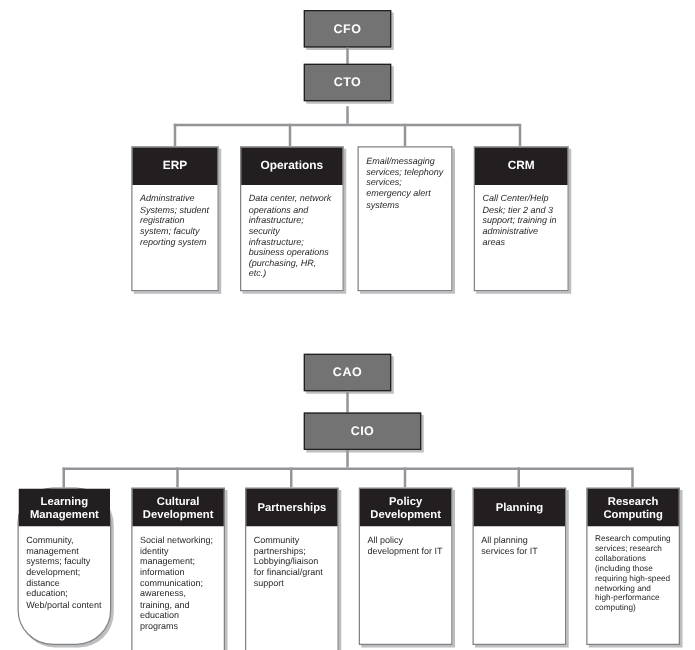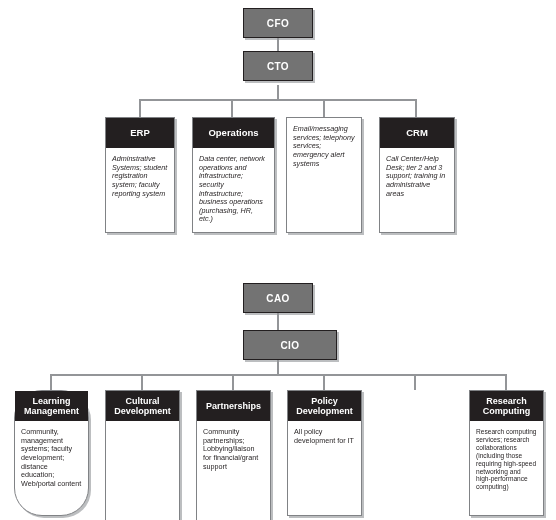--- a/index.html
+++ b/index.html
@@ -178,39 +178,46 @@
     <div class="node-body">Community, management systems; faculty development; distance education; Web/portal content</div>
   </div>
 
   <div class="node unit-bot" style="left:105px; top:115px; width:75px; height:150px;">
     <div class="node-head">
       <span>
         <span>Cultural</span><br>
         <span>Development</span>
       </span>
     </div>
+    <div class="node-body">Social networking; identity management; information communication; awareness, training, and education programs</div>
   </div>
 
   <div class="node unit-bot" style="left:196px; top:115px; width:75px; height:158px;">
     <div class="node-head">
       <span>Partnerships</span>
     </div>
     <div class="node-body">Community partnerships; Lobbying/liaison for financial/grant support</div>
   </div>
 
   <div class="node unit-bot" style="left:287px; top:115px; width:75px; height:126px;">
     <div class="node-head">
       <span>
         <span>Policy</span><br>
         <span>Development</span>
       </span>
     </div>
     <div class="node-body">All policy development for IT</div>
   </div>
 
+  <div class="node unit-bot" style="left:378px; top:115px; width:75px; height:126px;">
+    <div class="node-head">
+      <span>Planning</span>
+    </div>
+    <div class="node-body">All planning services for IT</div>
+  </div>
 
   <div class="node unit-bot narrow" style="left:469px; top:115px; width:75px; height:126px;">
     <div class="node-head">
       <span>
         <span>Research</span><br>
         <span>Computing</span>
       </span>
     </div>
     <div class="node-body">Research computing services; research collaborations (including those requiring high-speed networking and high-performance computing)</div>
   </div>

